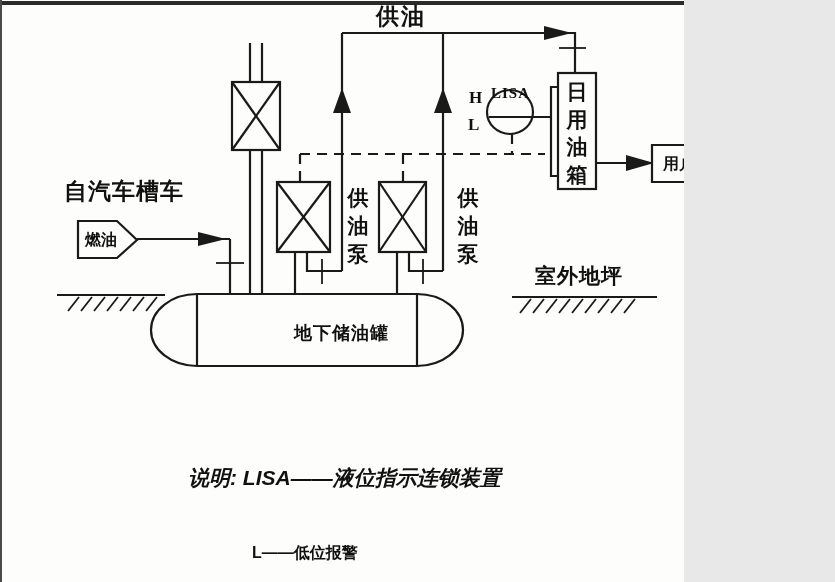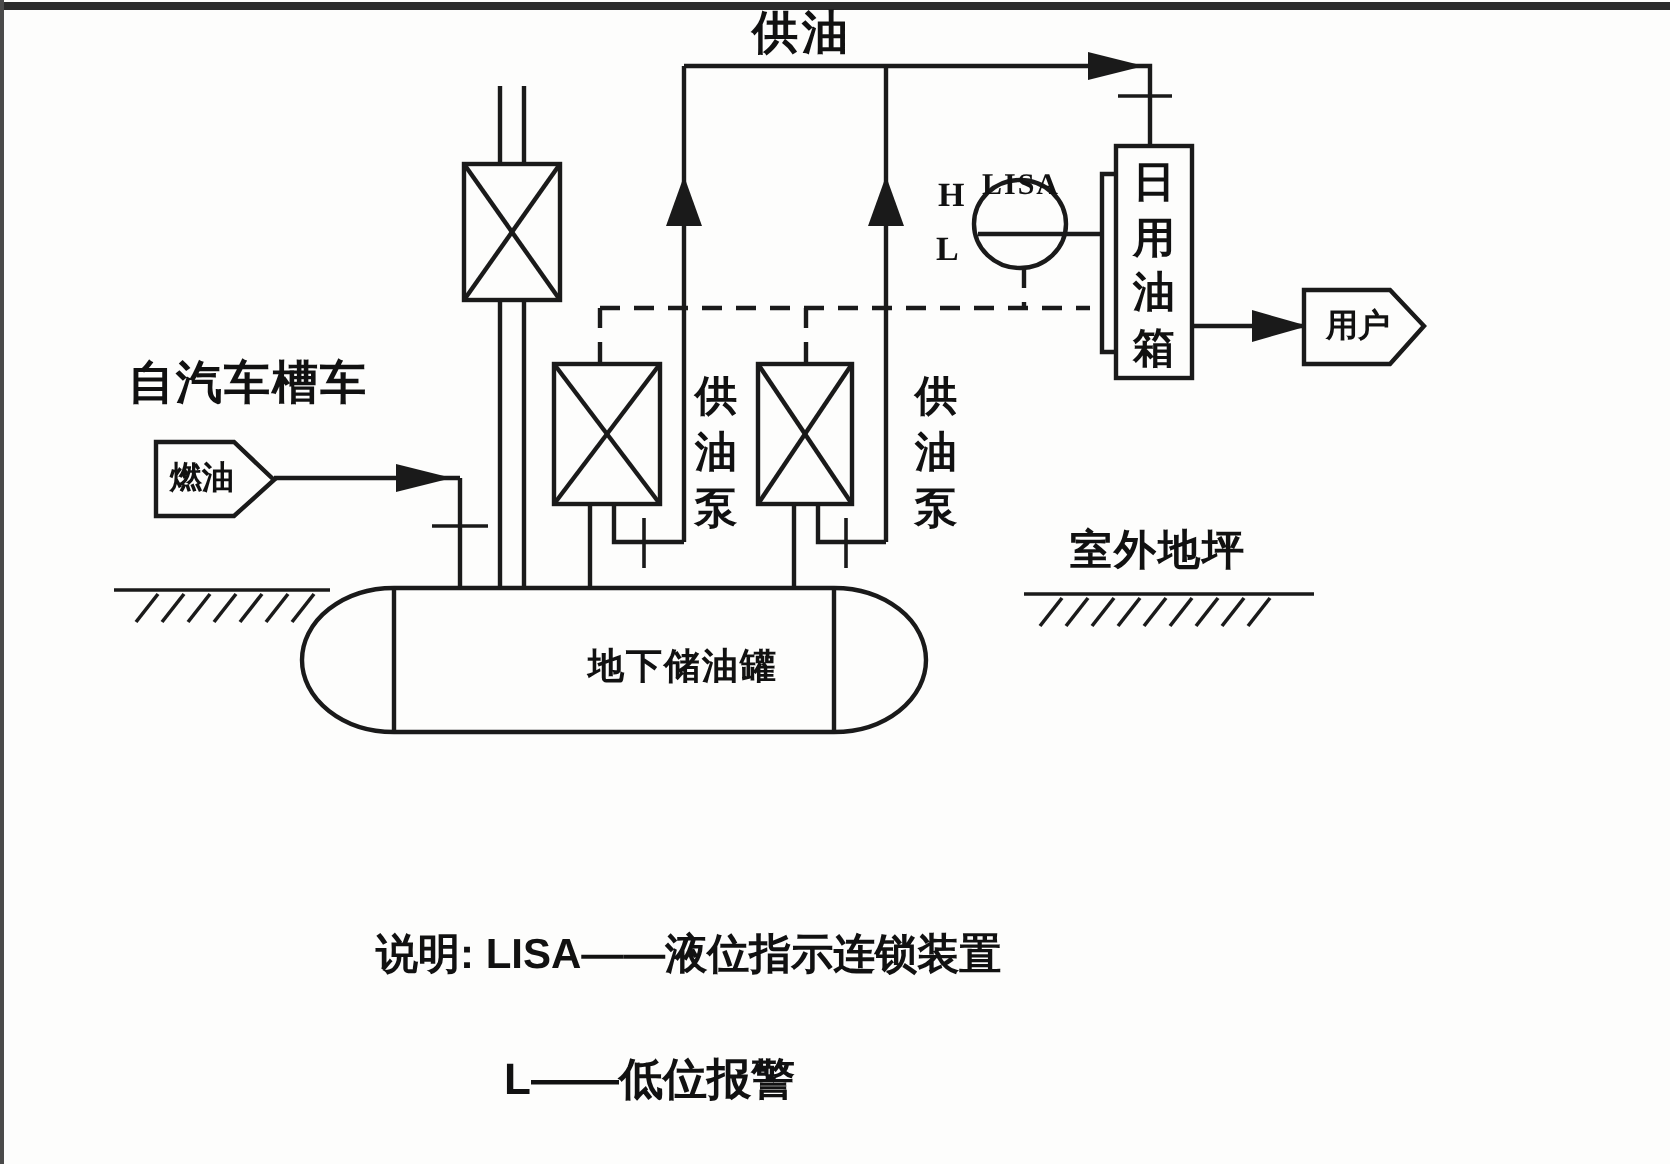--- a/index.html
+++ b/index.html
@@ -2,21 +2,21 @@
 <html><head>
 <meta charset="utf-8">
 <style>
   html,body{margin:0;padding:0;}
   body{
     font-family:"Liberation Sans","DejaVu Sans",sans-serif;
     background:#e8e8e8;
   }
   #canvas{
     position:relative;
-    width:835px;height:582px;
+    width:684px;height:582px;
     background:#fdfdfc;
     overflow:hidden;
     color:#111;
   }
   #top-border{
     position:absolute;left:0;top:1px;width:835px;height:4px;
     background:#2b2b2b;
   }
   #left-border{
     position:absolute;left:0;top:0;width:2px;height:582px;
@@ -31,21 +31,20 @@
     line-height:1.1;
   }
   .vtext{
     position:absolute;
     font-weight:bold;
     color:#111;
     width:26px;
     word-break:break-all;
     text-align:center;
     white-space:normal;
-    font-family:Liberation Serif, serif;
   }
   .serifed{font-family:"Liberation Serif","DejaVu Serif",serif;}
 </style>
 </head>
 <body>
 
 <div id="canvas">
 
   <div id="top-border"></div>
   <div id="left-border"></div>
@@ -174,18 +173,18 @@
 
   <div class="vtext" style="left:564px;top:78px;font-size:21px;line-height:27.5px;">日用油箱</div>
 
   <div class="lbl" style="left:663px;top:155px;font-size:16px;">用户</div>
 
   <div class="lbl" style="left:535px;top:264px;font-size:21px;letter-spacing:1px;">室外地坪</div>
 
   <div class="lbl" style="left:294px;top:324px;font-size:18px;letter-spacing:1px;">地下储油罐</div>
 
 
-  <div class="lbl" style="left:188px;top:466px;font-size:21px;">说明: LISA——液位指示连锁装置</div>
+  <div class="lbl" style="left:188px;top:466px;font-size:21px;font-style:italic;">说明: LISA——液位指示连锁装置</div>
 
 
-  <div class="lbl" style="left:252px;top:528px;font-size:22px;">L——低位报警</div>
+  <div class="lbl" style="left:252px;top:544px;font-size:16px;">L——低位报警</div>
 
 </div>
 
 </body></html>

